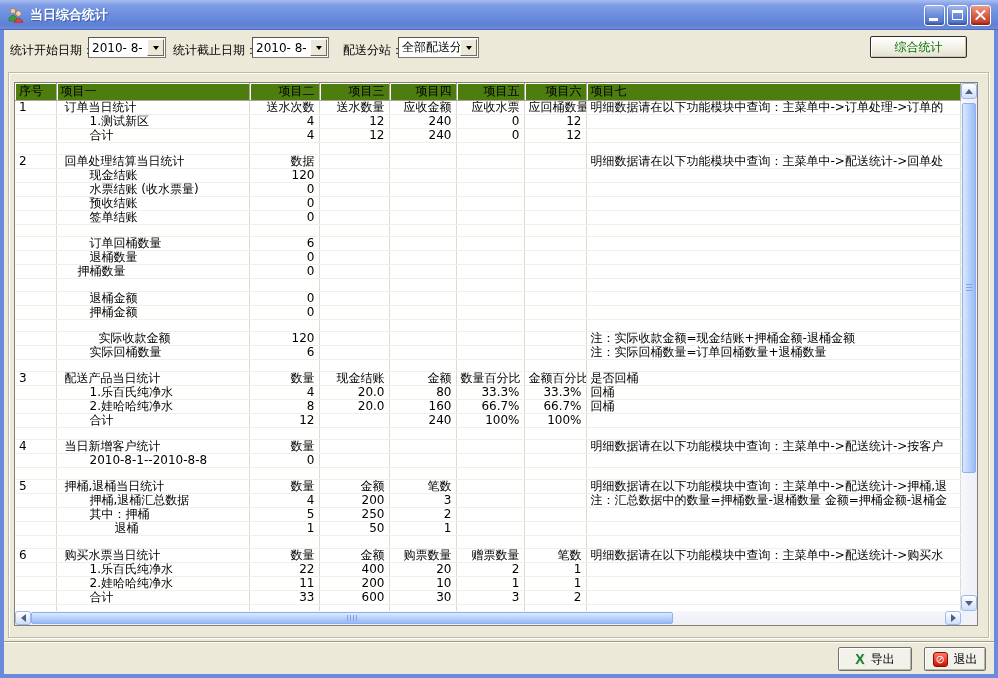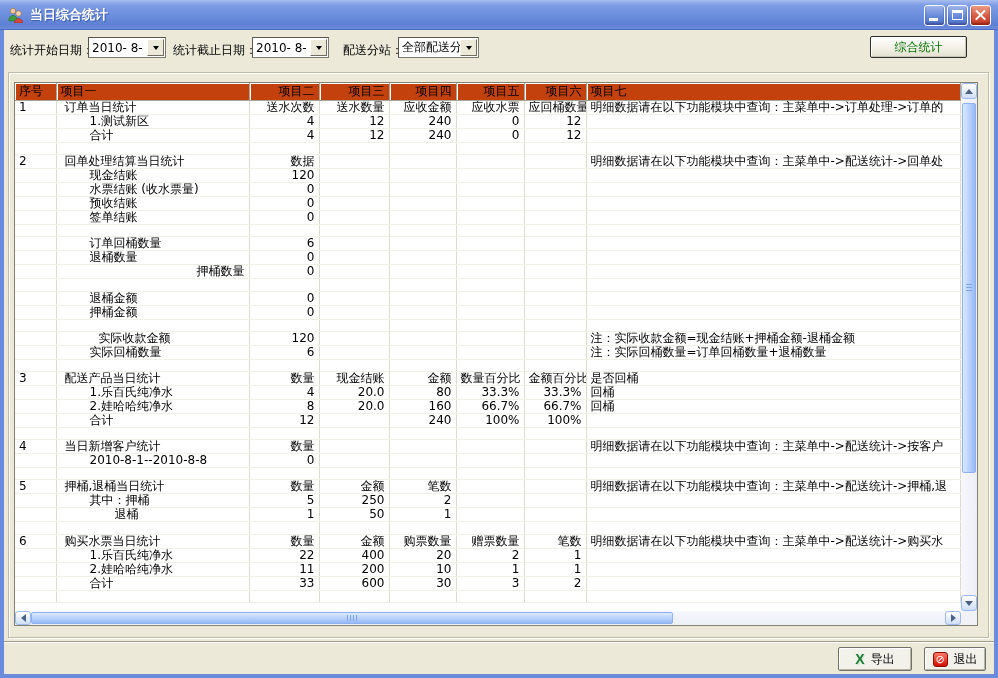--- a/index.html
+++ b/index.html
@@ -41,21 +41,21 @@
     font-size:12px; color:#007000; display:flex; align-items:center; justify-content:center; cursor:default; }
 
   
   #groupbox { position:absolute; left:4px; top:42px; width:981px; height:566px; border:1px solid #BDBAA5; box-shadow:1px 1px 0 #FFFFFF, inset 1px 1px 0 #FFFFFF; }
   #groupbox-label { position:absolute; left:10px; top:35px; background:#ECE9D8; padding:0 4px; font-size:12px; white-space:nowrap; z-index:2; }
 
   
   #tableframe { position:absolute; left:10px; top:52px; width:964px; height:544px; background:#fff; border:1px solid #828272; }
   .gridwrap { position:absolute; left:0; top:0; right:16px; bottom:14px; overflow:hidden; }
   table { width:100%; border-collapse:collapse; table-layout:fixed; font-size:12px; }
-  th { height:15px; font-weight:normal; text-align:right; padding:0 4px; background:#c2410c;
+  th { height:15px; font-weight:normal; text-align:right; padding:0 4px; background:#4d7c0f;
        border-right:1px solid #A9A695; border-bottom:1px solid #A9A695; box-shadow:inset 1px 1px 0 #FFF;
        white-space:nowrap; overflow:hidden; }
   th.left { text-align:left; }
   td { height:12.2px; line-height:13px; padding:0 4px; white-space:nowrap; overflow:hidden;
        border-right:1px solid #DCDCCE; border-bottom:1px solid #F0F0E6; color:#000; }
   td.num { text-align:right; }
 
   
   #vscroll { position:absolute; top:0; right:0; bottom:14px; width:16px; background:linear-gradient(90deg,#F7F7FC,#EDEFF8); }
   #hscroll { position:absolute; left:0; right:16px; bottom:0; height:14px; background:linear-gradient(180deg,#F7F7FC,#EDEFF8); }
@@ -290,21 +290,21 @@
               <td style="padding-left: 33px;">退桶数量</td>
               <td class="num">0</td>
               <td class="num"></td>
               <td class="num"></td>
               <td class="num"></td>
               <td class="num"></td>
               <td></td>
             </tr>
             <tr>
               <td></td>
-              <td style="padding-left: 21px; text-align: right;">押桶数量</td>
+              <td style="padding-left: 21px;">押桶数量</td>
               <td class="num">0</td>
               <td class="num"></td>
               <td class="num"></td>
               <td class="num"></td>
               <td class="num"></td>
               <td></td>
             </tr>
             <tr>
               <td></td>
               <td style="padding-left: 8px;"></td>
@@ -457,20 +457,30 @@
             </tr>
             <tr>
               <td>5</td>
               <td style="padding-left: 8px;">押桶,退桶当日统计</td>
               <td class="num">数量</td>
               <td class="num">金额</td>
               <td class="num">笔数</td>
               <td class="num"></td>
               <td class="num"></td>
               <td>明细数据请在以下功能模块中查询：主菜单中-&gt;配送统计-&gt;押桶,退</td>
+            </tr>
+            <tr>
+              <td></td>
+              <td style="padding-left: 33px;">押桶,退桶汇总数据</td>
+              <td class="num">4</td>
+              <td class="num">200</td>
+              <td class="num">3</td>
+              <td class="num"></td>
+              <td class="num"></td>
+              <td>注：汇总数据中的数量=押桶数量-退桶数量 金额=押桶金额-退桶金</td>
             </tr>
             <tr>
               <td></td>
               <td style="padding-left: 33px;">其中：押桶</td>
               <td class="num">5</td>
               <td class="num">250</td>
               <td class="num">2</td>
               <td class="num"></td>
               <td class="num"></td>
               <td></td>

